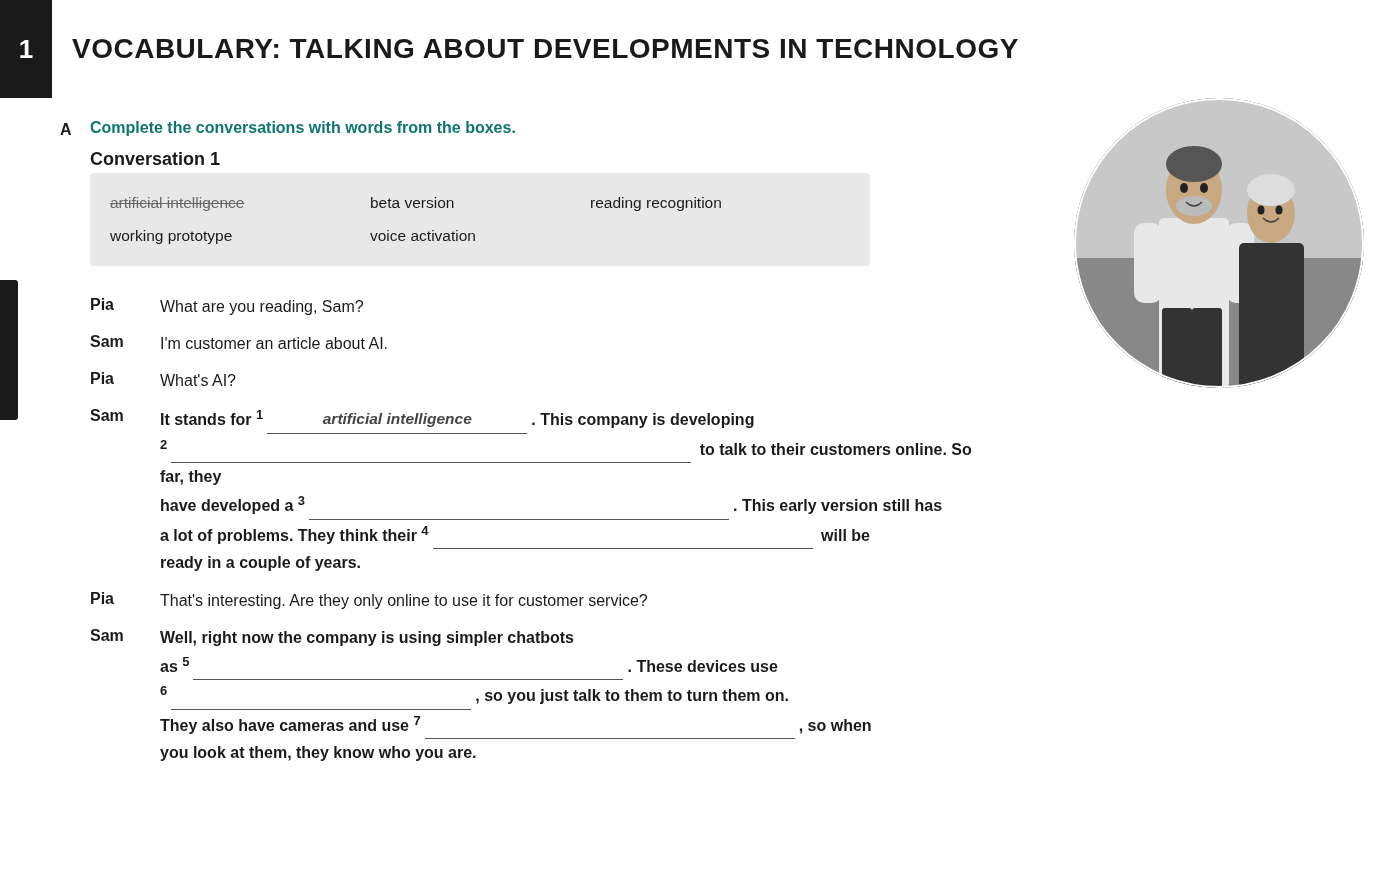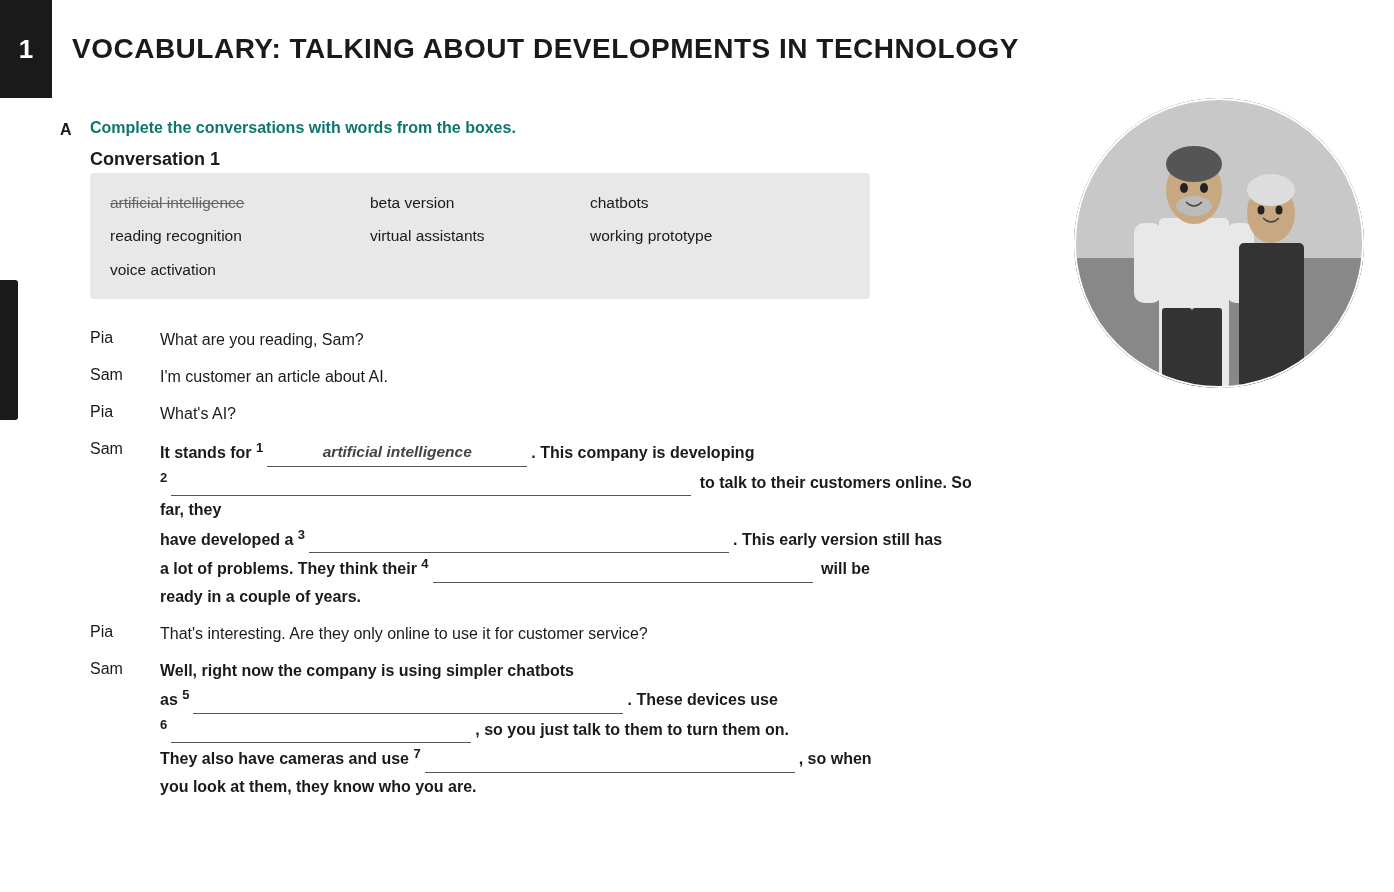--- a/index.html
+++ b/index.html
@@ -122,21 +122,21 @@
       border-collapse: collapse;
       margin-top: 8px;
     }
 
     .dialogue-table tr {
       vertical-align: top;
     }
 
     .speaker-cell {
       font-size: 16px;
-      font-weight: normal;
+      font-weight: bold;
       color: #1a1a1a;
       padding: 5px 20px 5px 0;
       white-space: nowrap;
       width: 70px;
     }
 
     .dialogue-cell {
       font-size: 16px;
       color: #1a1a1a;
       padding: 5px 0;
@@ -220,24 +220,22 @@
     <div class="section-letter">A</div>
 
     <div class="section-content">
       <div class="instruction-text">Complete the conversations with words from the boxes.</div>
       <div class="conversation-label">Conversation 1</div>
 
       <div class="word-box">
 
         <div class="word-item strikethrough">artificial intelligence</div>
         <div class="word-item">beta version</div>
-        <div class="word-item">chatbots</div>
 
         <div class="word-item">reading recognition</div>
-        <div class="word-item">virtual assistants</div>
         <div class="word-item">working prototype</div>
 
         <div class="word-item">voice activation</div>
       </div>
 
       <table class="dialogue-table">
         <tbody>
 
           <tr>
             <td class="speaker-cell">Pia</td>

